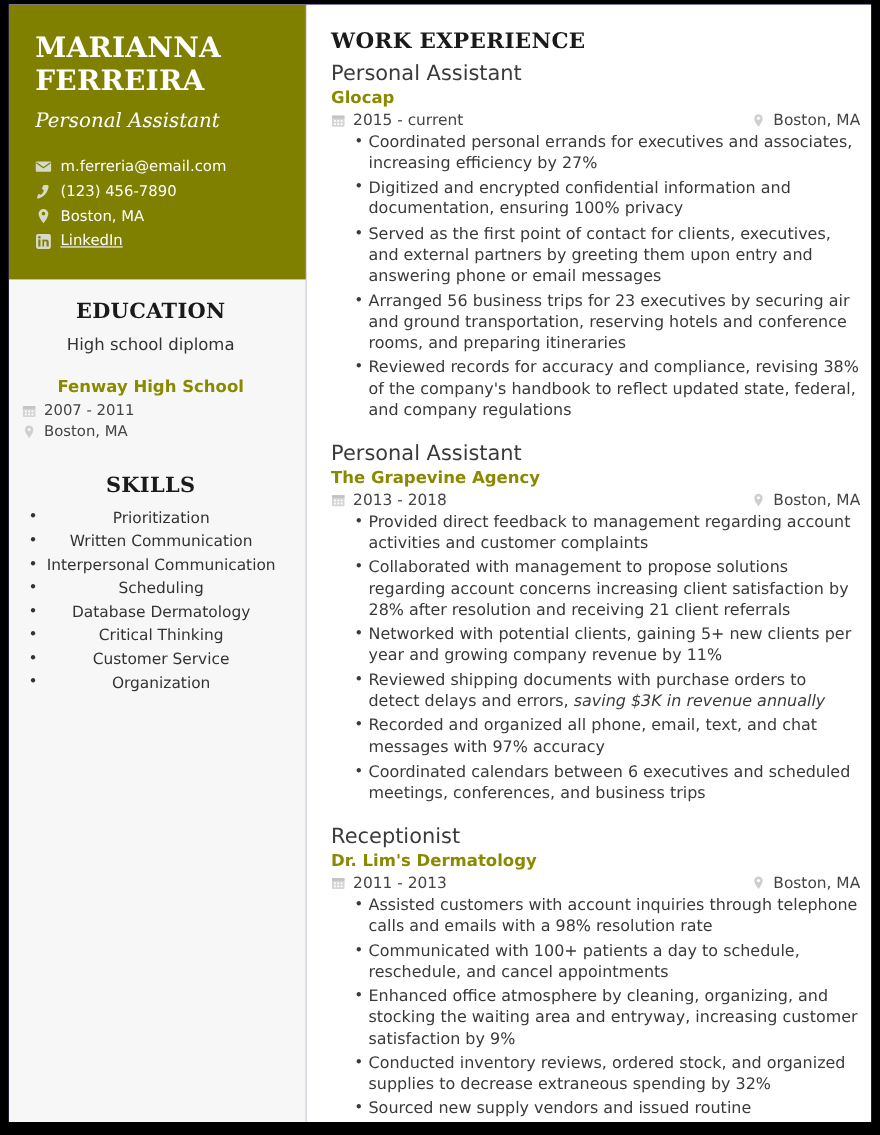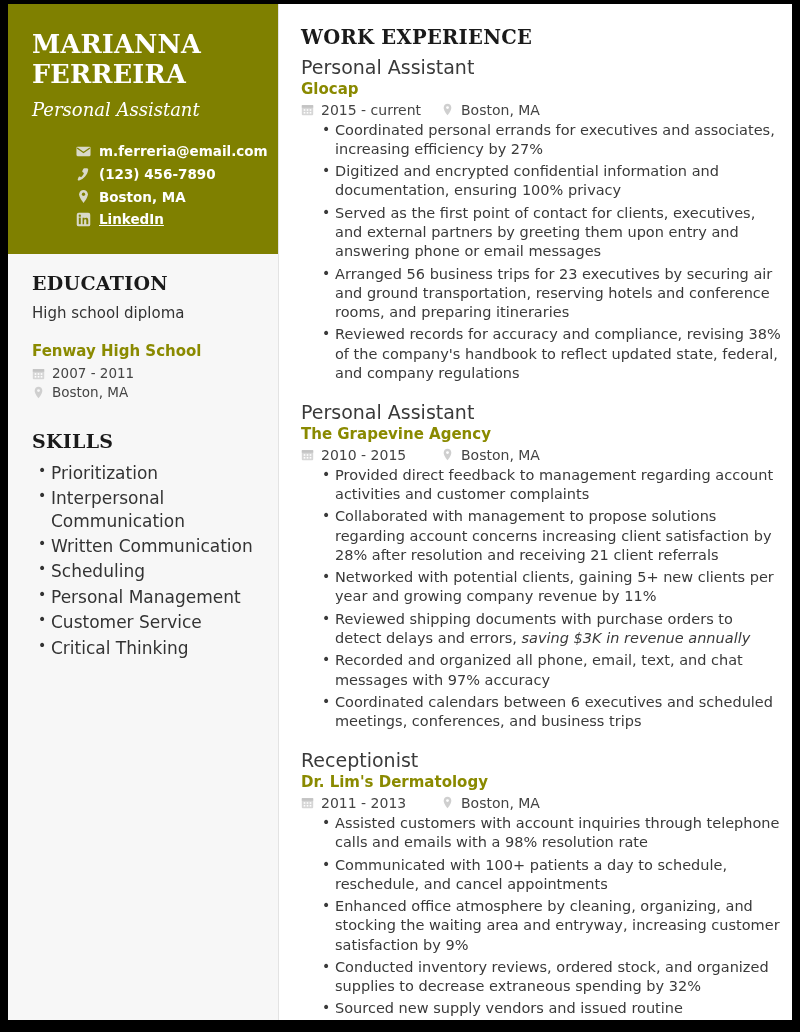--- a/index.html
+++ b/index.html
@@ -64,43 +64,43 @@
     margin: 0;
     padding: 0;
   }
   .contact-item {
     display: flex;
     align-items: center;
     gap: 8px;
     margin-bottom: 6px;
     color: #ffffff;
     font-size: 13.5px;
-    font-weight: bold;
+    font-weight: normal;
     line-height: 1.25;
-    margin-left: 44px;
   }
   .contact-item:last-child { margin-bottom: 0; }
   .contact-item .ico {
     flex: 0 0 15px;
     width: 15px;
     height: 15px;
     display: inline-flex;
     align-items: center;
     justify-content: center;
   }
   .contact-item .ico svg { display: block; }
   .contact-link {
     color: #ffffff;
     text-decoration: underline;
   }
 
   
   .sidebar-body {
-    padding: 18px 24px 20px 24px;
+    padding: 18px 24px 20px 12px;
     box-sizing: border-box;
+    text-align: center;
   }
 
   .side-heading {
     font-family: "DejaVu Serif", serif;
     font-weight: bold;
     font-size: 19px;
     color: #1a1a1a;
     letter-spacing: 0.3px;
     margin: 0 0 10px 0;
   }
@@ -138,21 +138,21 @@
 
   .skills-heading { margin-top: 28px; }
 
   .skills-list {
     margin: 0;
     padding-left: 19px;
     list-style: none;
   }
   .skills-list li {
     position: relative;
-    font-size: 17px;
+    font-size: 14px;
     color: #333333;
     line-height: 1.32;
     margin-bottom: 3px;
   }
   .skills-list li:before {
     content: "\2022";
     position: absolute;
     left: -13px;
     top: -1px;
     font-size: 14px;
@@ -200,20 +200,21 @@
     color: #8a8a00;
     line-height: 1.25;
     margin: 0 0 3px 0;
   }
   .job-meta {
     display: flex;
     align-items: center;
     font-size: 14px;
     color: #444444;
     margin-bottom: 3px;
+    justify-content: space-between;
   }
   .job-meta .date-group,
   .job-meta .loc-group {
     display: flex;
     align-items: center;
     gap: 7px;
   }
   .job-meta .date-group { width: 140px; }
   .job-meta .ico {
     flex: 0 0 13px;
@@ -329,26 +330,27 @@
               <path d="M8 1 C5.4 1 3.3 3.1 3.3 5.7 C3.3 9.3 8 15 8 15 C8 15 12.7 9.3 12.7 5.7 C12.7 3.1 10.6 1 8 1 Z" fill="#cfcfcf"></path>
               <circle cx="8" cy="5.6" r="1.75" fill="#f7f7f7"></circle>
             </svg>
         </span>
         <span>Boston, MA</span>
       </div>
 
       <h2 class="side-heading skills-heading">SKILLS</h2>
       <ul class="skills-list">
         <li>Prioritization</li>
+        <li>Written Communication</li>
         <li>Interpersonal Communication</li>
-        <li>Written Communication</li>
         <li>Scheduling</li>
-        <li>Personal Management</li>
+        <li>Database Dermatology</li>
+        <li>Critical Thinking</li>
         <li>Customer Service</li>
-        <li>Critical Thinking</li>
+        <li>Organization</li>
       </ul>
 
     </div>
   </aside>
 
   <div class="divider"></div>
 
   <main class="main">
     <h2 class="main-heading">WORK EXPERIENCE</h2>
 
@@ -400,21 +402,21 @@
                 <rect x="1" y="2.6" width="14" height="12.4" rx="1.2" fill="#d6d6d6"></rect>
                 <rect x="1" y="2.6" width="14" height="3.2" fill="#c4c4c4"></rect>
                 <rect x="3.3" y="7.6" width="2" height="2" fill="#ffffff"></rect>
                 <rect x="7" y="7.6" width="2" height="2" fill="#ffffff"></rect>
                 <rect x="10.7" y="7.6" width="2" height="2" fill="#ffffff"></rect>
                 <rect x="3.3" y="11" width="2" height="2" fill="#ffffff"></rect>
                 <rect x="7" y="11" width="2" height="2" fill="#ffffff"></rect>
                 <rect x="10.7" y="11" width="2" height="2" fill="#ffffff"></rect>
               </svg>
           </span>
-          <span>2010 - 2015</span>
+          <span>2013 - 2018</span>
         </span>
         <span class="loc-group">
           <span class="ico">
             <svg width="13" height="13" viewBox="0 0 16 16">
                 <path d="M8 1 C5.4 1 3.3 3.1 3.3 5.7 C3.3 9.3 8 15 8 15 C8 15 12.7 9.3 12.7 5.7 C12.7 3.1 10.6 1 8 1 Z" fill="#cfcfcf"></path>
                 <circle cx="8" cy="5.6" r="1.75" fill="#ffffff"></circle>
               </svg>
           </span>
           <span>Boston, MA</span>
         </span>

